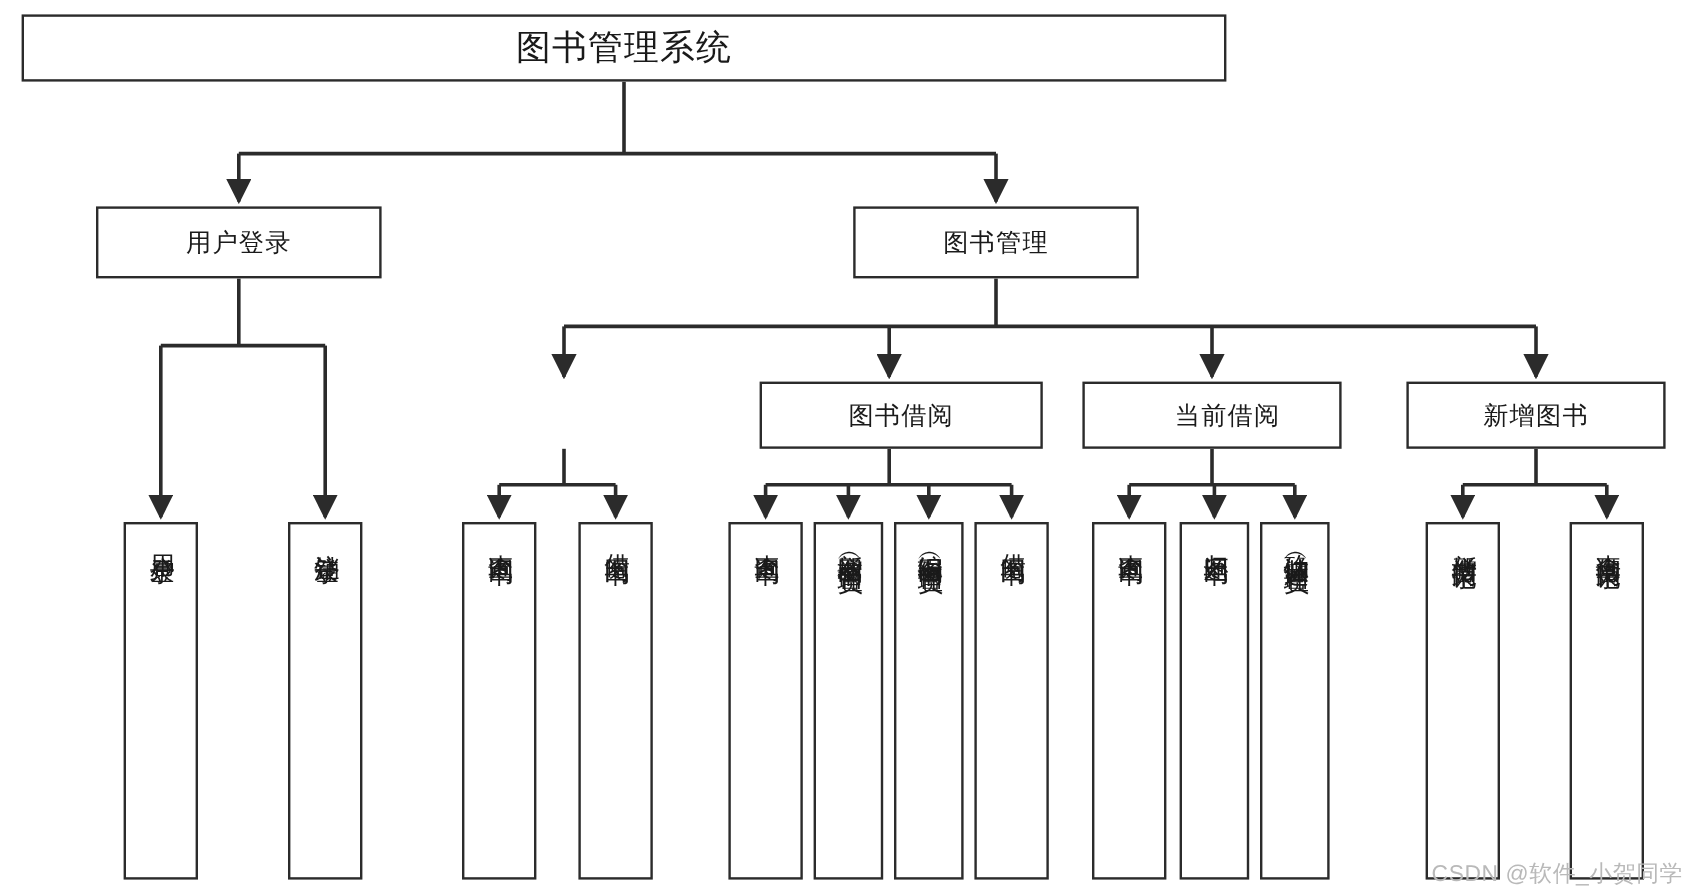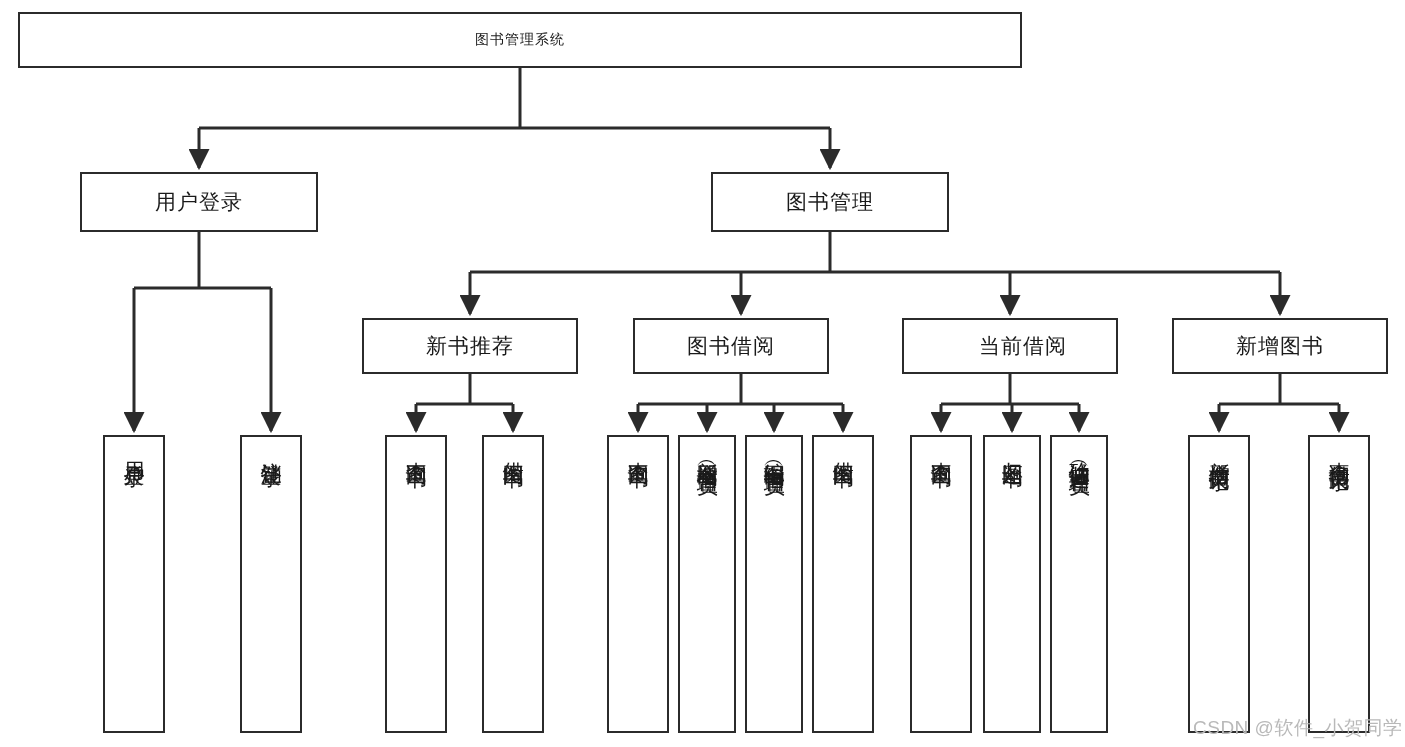--- a/index.html
+++ b/index.html
@@ -34,21 +34,21 @@
     align-items: center;
     justify-content: center;
     color: #1a1a1a;
   }
   .node.horiz {
     font-size: 21px;
     letter-spacing: 1px;
     white-space: nowrap;
   }
   .node.root {
-    font-size: 14px;
+    font-size: 29px;
   }
   .node.leaf {
     font-size: 21px;
     padding: 8px 0;
     align-items: flex-start;
     justify-content: center;
   }
   .vtext {
     writing-mode: vertical-rl;
     text-orientation: upright;
@@ -125,24 +125,21 @@
     <span>图书管理系统</span>
   </div>
 
   <div class="node horiz" style="left: 80px; top: 172px; width: 238px; height: 60px; border-color: rgb(43, 43, 43); background: rgb(255, 255, 255); color: rgb(26, 26, 26);">
     <span>用户登录</span>
   </div>
   <div class="node horiz" style="left: 711px; top: 172px; width: 238px; height: 60px; border-color: rgb(43, 43, 43); background: rgb(255, 255, 255); color: rgb(26, 26, 26); font-family: Liberation Mono, monospace;">
     <span>图书管理</span>
   </div>
 
-  <div class="node horiz" style="left: 362px; top: 318px; width: 216px; height: 56px; border-color: rgb(43, 43, 43); background: rgb(255, 255, 255); color: rgb(26, 26, 26);">
-    <span>新书推荐</span>
-  </div>
-  <div class="node horiz" style="left: 633px; top: 318px; width: 196px; height: 56px; border-color: rgb(43, 43, 43); background: rgb(255, 255, 255); color: rgb(26, 26, 26);">
+  <div class="node horiz" style="left: 633px; top: 318px; width: 236px; height: 56px; border-color: rgb(43, 43, 43); background: rgb(255, 255, 255); color: rgb(26, 26, 26);">
     <span>图书借阅</span>
   </div>
   <div class="node horiz" style="left: 902px; top: 318px; width: 216px; height: 56px; border-color: rgb(43, 43, 43); background: rgb(255, 255, 255); color: rgb(26, 26, 26); padding-left: 26px;">
     <span>当前借阅</span>
   </div>
   <div class="node horiz" style="left: 1172px; top: 318px; width: 216px; height: 56px; border-color: rgb(43, 43, 43); background: rgb(255, 255, 255); color: rgb(26, 26, 26);">
     <span>新增图书</span>
   </div>
 
   <div class="node leaf" style="left: 103px; top: 435px; width: 62px; height: 298px; border-color: rgb(43, 43, 43); background: rgb(255, 255, 255); color: rgb(26, 26, 26);">

